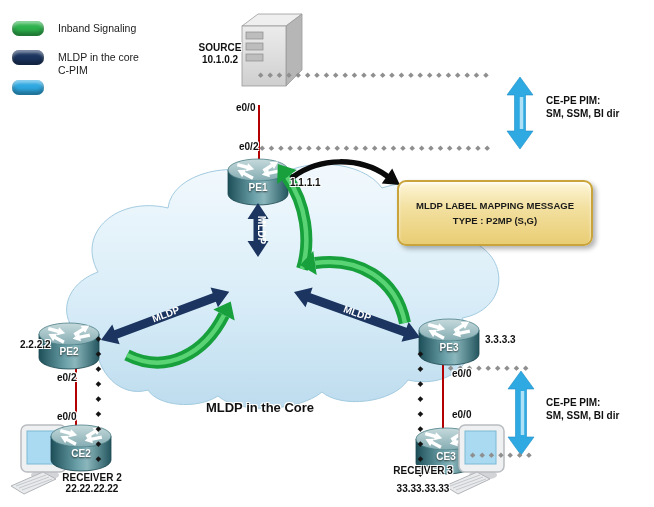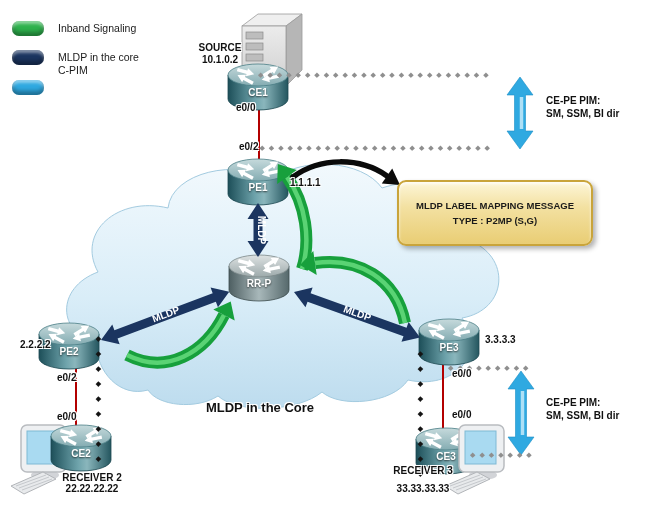--- a/index.html
+++ b/index.html
@@ -126,55 +126,33 @@
   </div>
   <div class="layer z5" style="left:444px;top:468px">
     <svg width="48" height="28" viewBox="0 0 48 28">
       <polygon points="1,18 33,4 46,11 14,26" fill="#e8eaec" stroke="#b2b5b9" stroke-width="1"></polygon>
       <line x1="6" y1="18" x2="36" y2="7" stroke="#c5c8cc" stroke-width="1"></line>
       <line x1="9" y1="20" x2="39" y2="9" stroke="#c5c8cc" stroke-width="1"></line>
       <line x1="12" y1="22" x2="42" y2="11" stroke="#c5c8cc" stroke-width="1"></line>
     </svg>
   </div>
 
-  <div class="router" style="left:226px;top:63px">
-    <svg width="64" height="48" viewBox="0 0 64 48">
-      <path d="M2,12 v24 a30,11 0 0 0 60,0 v-24" fill="url(#tealBody)" stroke="#1c4750" stroke-width="0.8"></path>
-      <ellipse cx="32" cy="12" rx="30" ry="11" fill="url(#tealTop)" stroke="#4a7d85" stroke-width="0.8"></ellipse>
-      <use href="#rarw" transform="translate(20,9) rotate(15)"></use>
-        <use href="#rarw" transform="translate(45,8) rotate(-32)"></use>
-      <use href="#rarw" transform="translate(44,15) rotate(168)"></use>
-        <use href="#rarw" transform="translate(19,16) rotate(208)"></use>
-    </svg>
-      <span class="rlabel">CE1</span>
-  </div>
 
   <div class="router" style="left:226px;top:158px">
     <svg width="64" height="48" viewBox="0 0 64 48">
       <path d="M2,12 v24 a30,11 0 0 0 60,0 v-24" fill="url(#tealBody)" stroke="#1c4750" stroke-width="0.8"></path>
       <ellipse cx="32" cy="12" rx="30" ry="11" fill="url(#tealTop)" stroke="#4a7d85" stroke-width="0.8"></ellipse>
       <use href="#rarw" transform="translate(20,9) rotate(15)"></use>
         <use href="#rarw" transform="translate(45,8) rotate(-32)"></use>
       <use href="#rarw" transform="translate(44,15) rotate(168)"></use>
         <use href="#rarw" transform="translate(19,16) rotate(208)"></use>
     </svg>
       <span class="rlabel">PE1</span>
   </div>
 
-  <div class="router" style="left:227px;top:254px">
-    <svg width="64" height="48" viewBox="0 0 64 48">
-      <path d="M2,12 v24 a30,11 0 0 0 60,0 v-24" fill="url(#grayBody)" stroke="#3e4c4e" stroke-width="0.8"></path>
-      <ellipse cx="32" cy="12" rx="30" ry="11" fill="url(#grayTop)" stroke="#7b8889" stroke-width="0.8"></ellipse>
-      <use href="#rarw" transform="translate(20,9) rotate(15)"></use>
-        <use href="#rarw" transform="translate(45,8) rotate(-32)"></use>
-      <use href="#rarw" transform="translate(44,15) rotate(168)"></use>
-        <use href="#rarw" transform="translate(19,16) rotate(208)"></use>
-    </svg>
-      <span class="rlabel">RR-P</span>
-  </div>
 
   <div class="router" style="left:37px;top:322px">
     <svg width="64" height="48" viewBox="0 0 64 48">
       <path d="M2,12 v24 a30,11 0 0 0 60,0 v-24" fill="url(#tealBody)" stroke="#1c4750" stroke-width="0.8"></path>
       <ellipse cx="32" cy="12" rx="30" ry="11" fill="url(#tealTop)" stroke="#4a7d85" stroke-width="0.8"></ellipse>
       <use href="#rarw" transform="translate(20,9) rotate(15)"></use>
         <use href="#rarw" transform="translate(45,8) rotate(-32)"></use>
       <use href="#rarw" transform="translate(44,15) rotate(168)"></use>
         <use href="#rarw" transform="translate(19,16) rotate(208)"></use>
     </svg>

